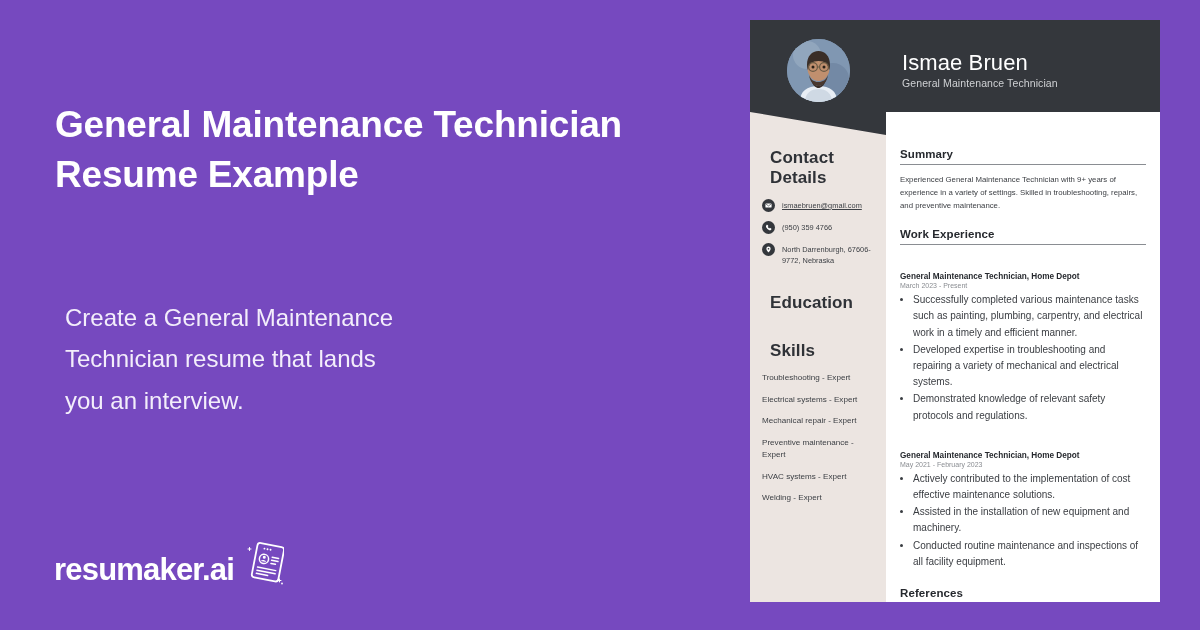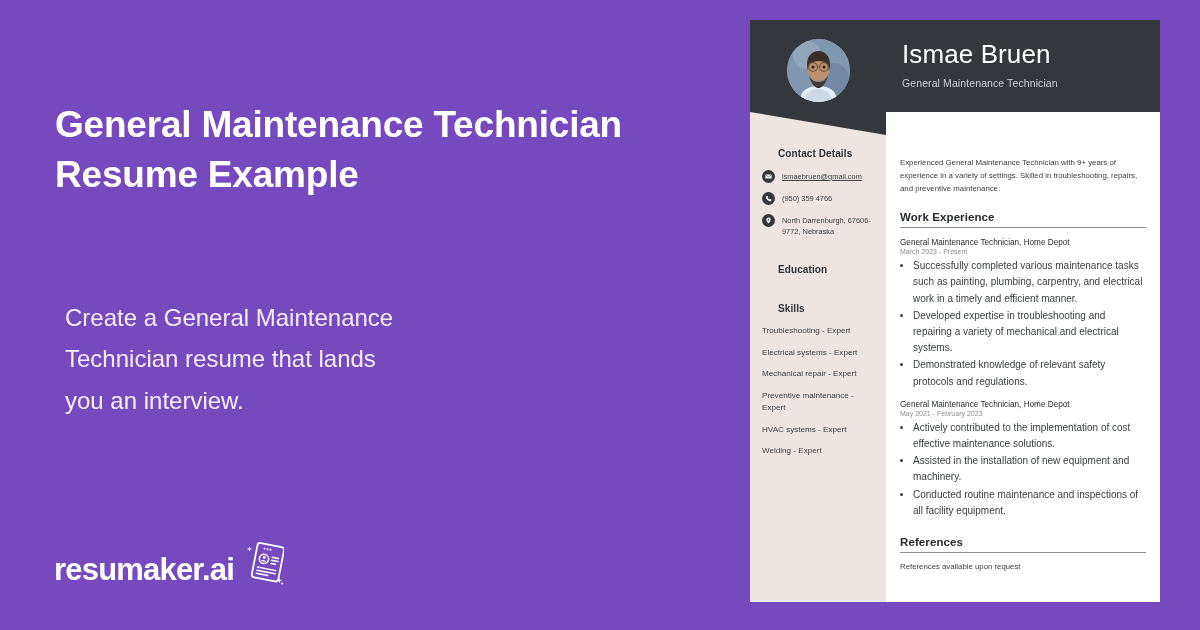--- a/index.html
+++ b/index.html
@@ -95,23 +95,23 @@
     left: 37px; top: 19px;
     width: 63px; height: 63px;
     border-radius: 50%;
     overflow: hidden;
     background: #7d93ad;
   }
   .avatar svg { display: block; }
   .hdr-name {
     position: absolute;
     left: 152px;
-    top: 19px;
+    top: 30px;
     color: #ffffff;
-    font-size: 26px;
+    font-size: 22px;
     font-weight: normal;
     letter-spacing: 0.1px;
   }
   .hdr-role {
     position: absolute;
     left: 152px;
     top: 57px;
     color: #cfd1d4;
     font-size: 10.5px;
     letter-spacing: 0.1px;
@@ -119,23 +119,23 @@
 
   
   .side-body {
     position: absolute;
     left: 12px;
     top: 128px;
     width: 116px;
   }
   .side-h {
     color: #2f3237;
-    font-size: 10px;
-    font-weight: bold;
-    margin: 0 0 11px 16px;
+    font-size: 17px;
+    font-weight: bold;
+    margin: 0 0 11px 8px;
     letter-spacing: 0.1px;
   }
   .contact-row {
     display: flex;
     align-items: flex-start;
     margin-bottom: 9px;
   }
   .cbadge {
     flex: 0 0 auto;
     width: 13px; height: 13px;
@@ -213,23 +213,23 @@
     letter-spacing: 0.1px;
   }
   .summary-p {
     font-size: 7.8px;
     color: #3a3d42;
     line-height: 1.68;
     margin: 8px 0 0 0;
   }
   .job-title {
     font-size: 8.2px;
-    font-weight: normal;
+    font-weight: bold;
     color: #26292e;
-    margin: 10px 0 0 0;
+    margin: 27px 0 0 0;
   }
   .job-date {
     font-size: 7px;
     color: #8a8d92;
     margin: 1px 0 3px 0;
   }
   .job-ul {
     margin: 0;
     padding-left: 13px;
   }
@@ -354,20 +354,21 @@
     <div class="skill">Troubleshooting - Expert</div>
     <div class="skill">Electrical systems - Expert</div>
     <div class="skill">Mechanical repair - Expert</div>
     <div class="skill">Preventive maintenance - Expert</div>
     <div class="skill">HVAC systems - Expert</div>
     <div class="skill">Welding - Expert</div>
   </div>
 
   <div class="main-body">
 
+    <div class="main-h">Summary</div>
     <p class="summary-p">Experienced General Maintenance Technician with 9+ years of experience in a variety of settings. Skilled in troubleshooting, repairs, and preventive maintenance.</p>
 
     <div class="main-gap"></div>
 
     <div class="main-h">Work Experience</div>
 
     <div>
       <p class="job-title">General Maintenance Technician, Home Depot</p>
       <p class="job-date">March 2023 - Present</p>
       <ul class="job-ul">

